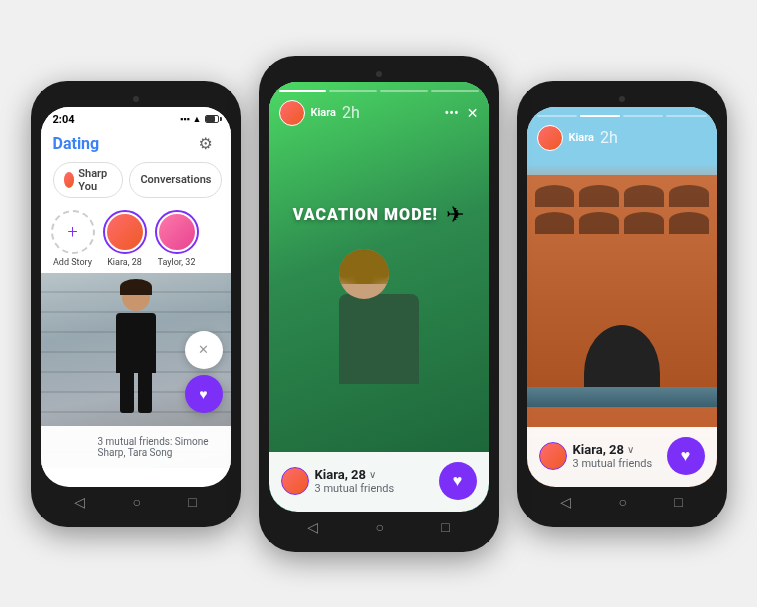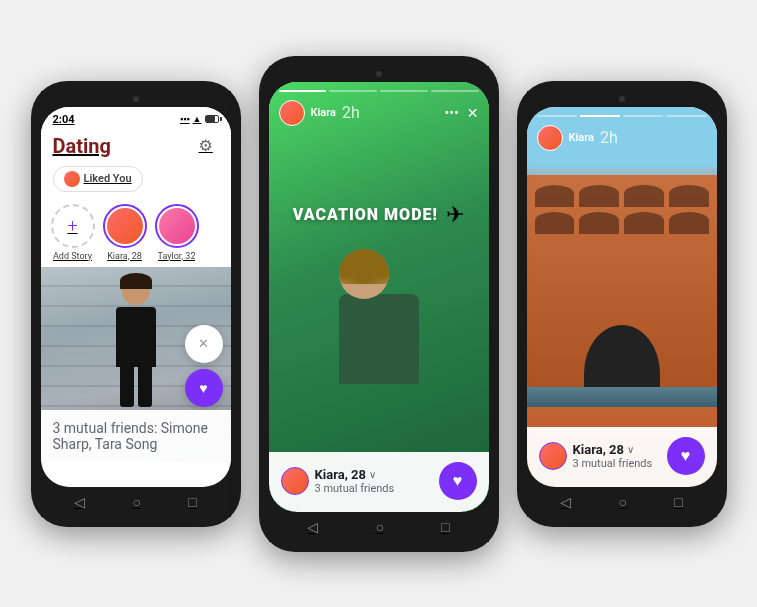--- a/index.html
+++ b/index.html
@@ -13,21 +13,20 @@
       font-family: -apple-system, BlinkMacSystemFont, 'Segoe UI', Roboto, sans-serif;
       overflow: hidden;
     }
 
     .phones-container {
       display: flex;
       align-items: center;
       justify-content: center;
       gap: 18px;
       padding: 20px;
-      text-decoration: underline;
     }
 
     
     .phone {
       background: #1a1a1a;
       border-radius: 36px;
       padding: 10px;
       box-shadow: 0 8px 30px rgba(0,0,0,0.4);
       position: relative;
       flex-shrink: 0;
@@ -121,23 +120,23 @@
     
     .app-header {
       display: flex;
       align-items: center;
       justify-content: space-between;
       padding: 6px 12px 4px;
       background: #fff;
     }
 
     .app-title {
-      font-size: 20px;
+      font-size: 16px;
       font-weight: 700;
-      color: #7f1d1d;
+      color: #3b82f6;
     }
 
     .gear-icon {
       width: 20px;
       height: 20px;
       color: #666;
     }
 
     
     .filter-pills {
@@ -306,23 +305,24 @@
       padding: 8px 12px 10px;
     }
 
     .profile-name {
       font-size: 17px;
       font-weight: 700;
       color: #1c1e21;
     }
 
     .profile-mutual {
-      font-size: 14px;
+      font-size: 10px;
       color: #606770;
       margin-top: 2px;
+      margin-left: 45px;
     }
 
     .action-btn {
       width: 38px;
       height: 38px;
       border-radius: 50%;
       display: flex;
       align-items: center;
       justify-content: center;
       box-shadow: 0 2px 8px rgba(0,0,0,0.2);
@@ -636,21 +636,24 @@
       </div>
 
       <div class="app-header">
         <span class="app-title">Dating</span>
         <span class="gear-icon">⚙</span>
       </div>
 
       <div class="filter-pills">
         <div class="pill">
           <div class="pill-avatar av-kiara"></div>
-          <span>Liked You</span>
+          <span>Sharp You</span>
+        </div>
+        <div class="pill">
+          <span>Conversations</span>
         </div>
       </div>
 
       <div class="stories-row">
 
         <div class="story-item">
           <div class="add-story-btn">
             <span style="font-size:18px;color:#7b2ff7;">+</span>
           </div>
           <span class="story-name">Add Story</span>

